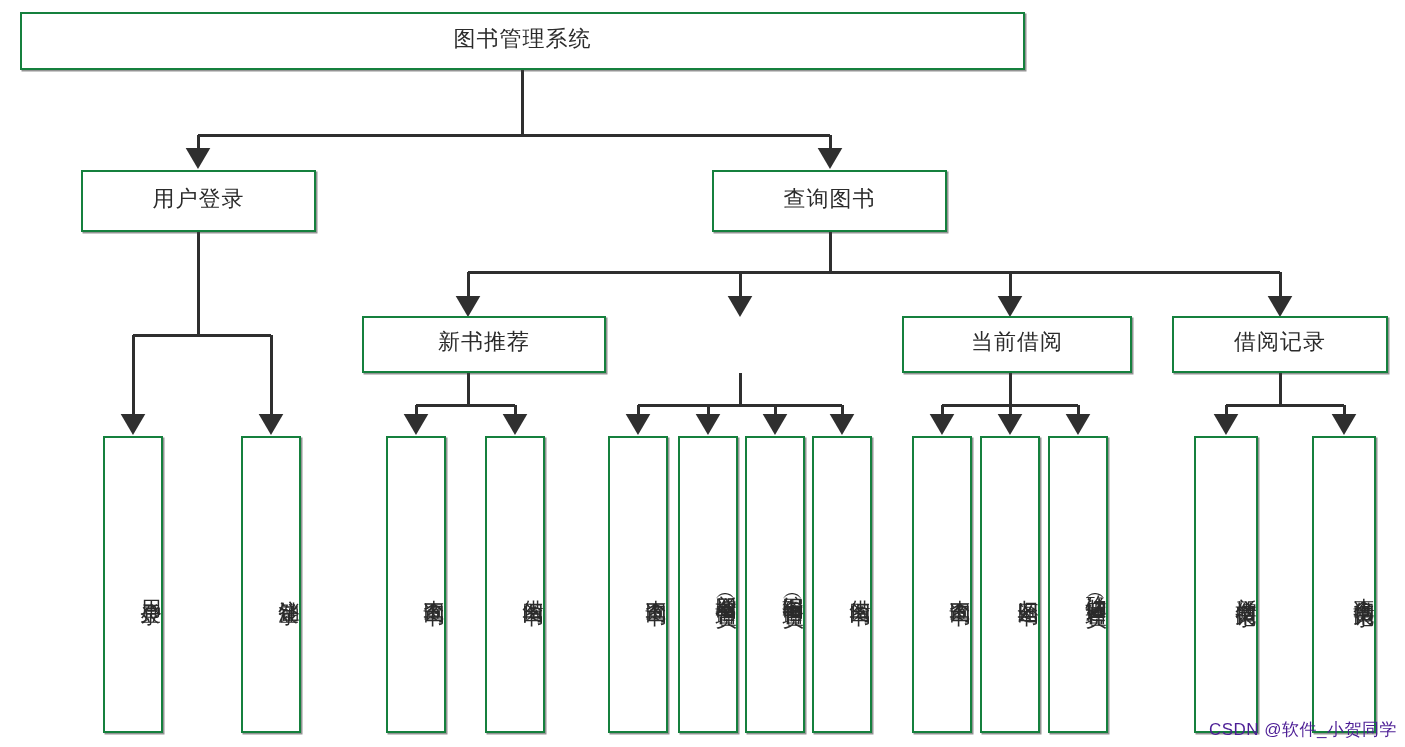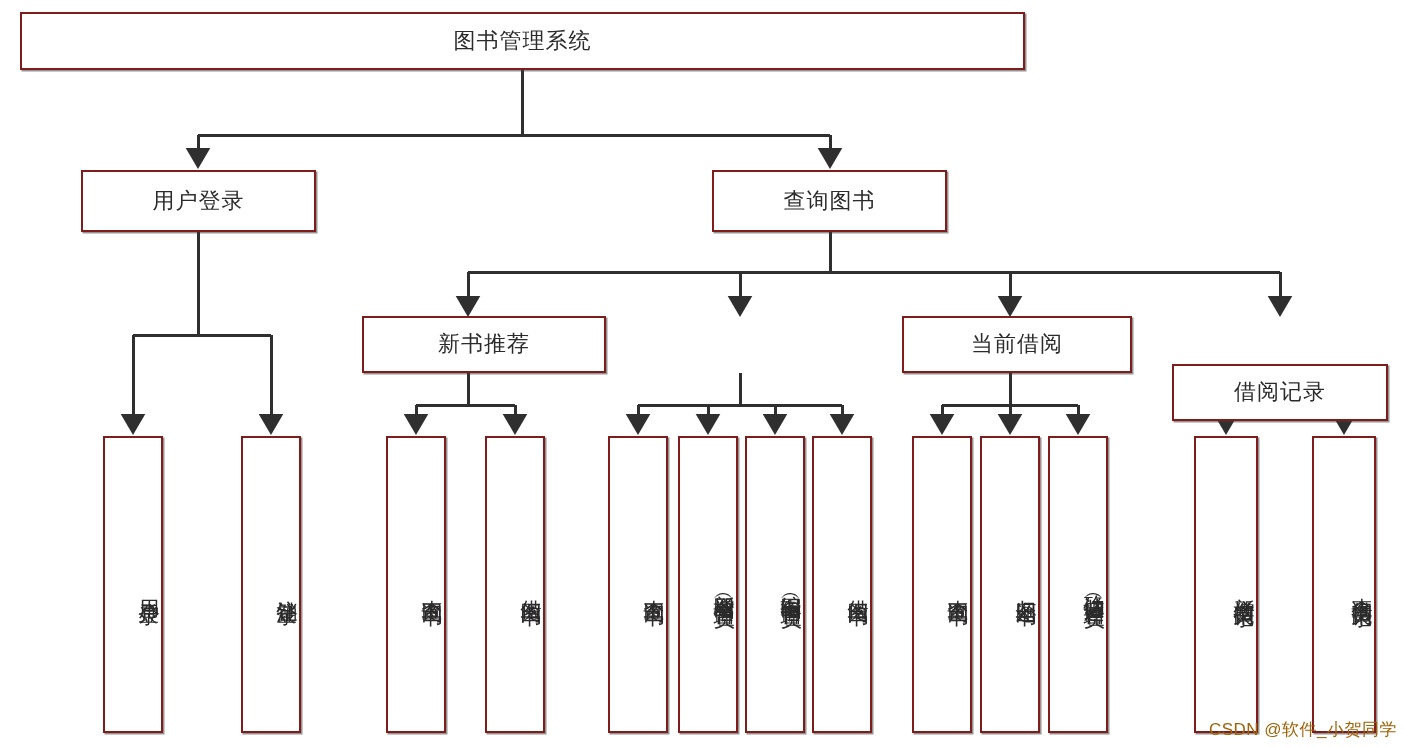--- a/index.html
+++ b/index.html
@@ -17,26 +17,27 @@
   }
   svg.connectors {
     position: absolute;
     left: 0; top: 0;
     width: 1405px; height: 747px;
     pointer-events: none;
   }
   .node {
     position: absolute;
     background: #ffffff;
-    border: 2px solid #7f1d1d;
+    border: 2px solid #15803d;
     box-shadow: 1.5px 1.5px 0 0 rgba(60,60,60,0.55);
     display: flex;
     align-items: center;
     justify-content: center;
     color: #2b2b2b;
+    font-family: Liberation Mono, monospace;
   }
   .node.horizontal {
     font-size: 22px;
     letter-spacing: 1px;
     line-height: 1.2;
   }
   .node.vertical {
     writing-mode: vertical-rl;
     text-orientation: upright;
     font-size: 21px;
@@ -51,21 +52,21 @@
     text-orientation: upright;
     display: block;
     text-align: center;
   }
   .node-root { font-size: 23px; }
   #watermark {
     position: absolute;
     right: 8px;
     bottom: 6px;
     font-size: 17px;
-    color: #a16207;
+    color: #4c1d95;
     letter-spacing: 0.5px;
     white-space: nowrap;
     user-select: none;
   }
 </style>
 </head>
 <body>
 
 <div id="diagram-root">
 
@@ -129,21 +130,21 @@
   <div class="node horizontal" style="left:712px; top:170px; width:235px; height:62px;">
     <span class="label">查询图书</span>
   </div>
 
   <div class="node horizontal" style="left:362px; top:316px; width:244px; height:57px;">
     <span class="label">新书推荐</span>
   </div>
   <div class="node horizontal" style="left:902px; top:316px; width:230px; height:57px;">
     <span class="label">当前借阅</span>
   </div>
-  <div class="node horizontal" style="left:1172px; top:316px; width:216px; height:57px;margin-top:48px;">
+  <div class="node horizontal" style="left:1172px; top:316px; width:216px; height:57px;">
     <span class="label">借阅记录</span>
   </div>
 
   <div class="node vertical" style="left:103px; top:436px; width:60px; height:297px;">
     <span class="label">用户登录</span>
   </div>
   <div class="node vertical" style="left:241px; top:436px; width:60px; height:297px;">
     <span class="label">注销登录</span>
   </div>
 

